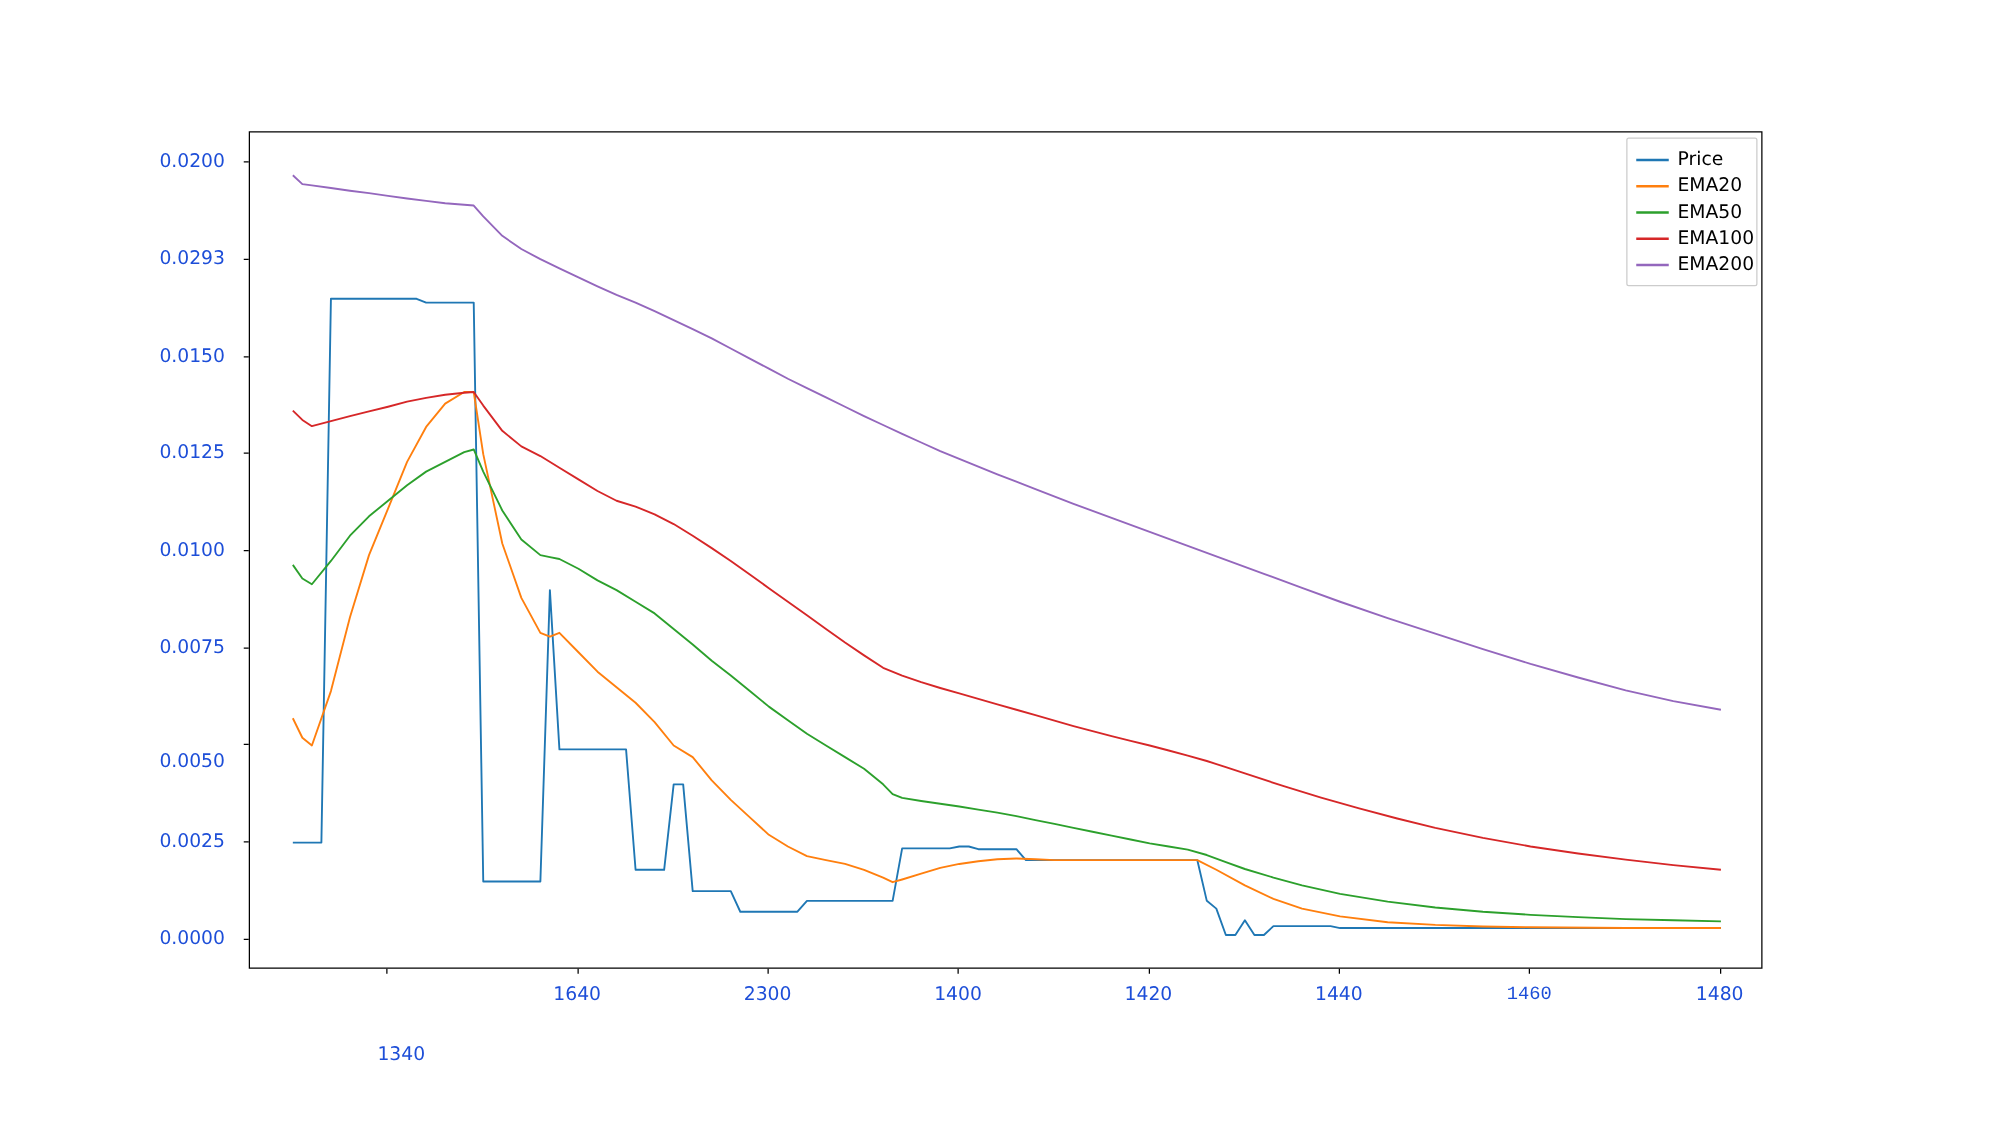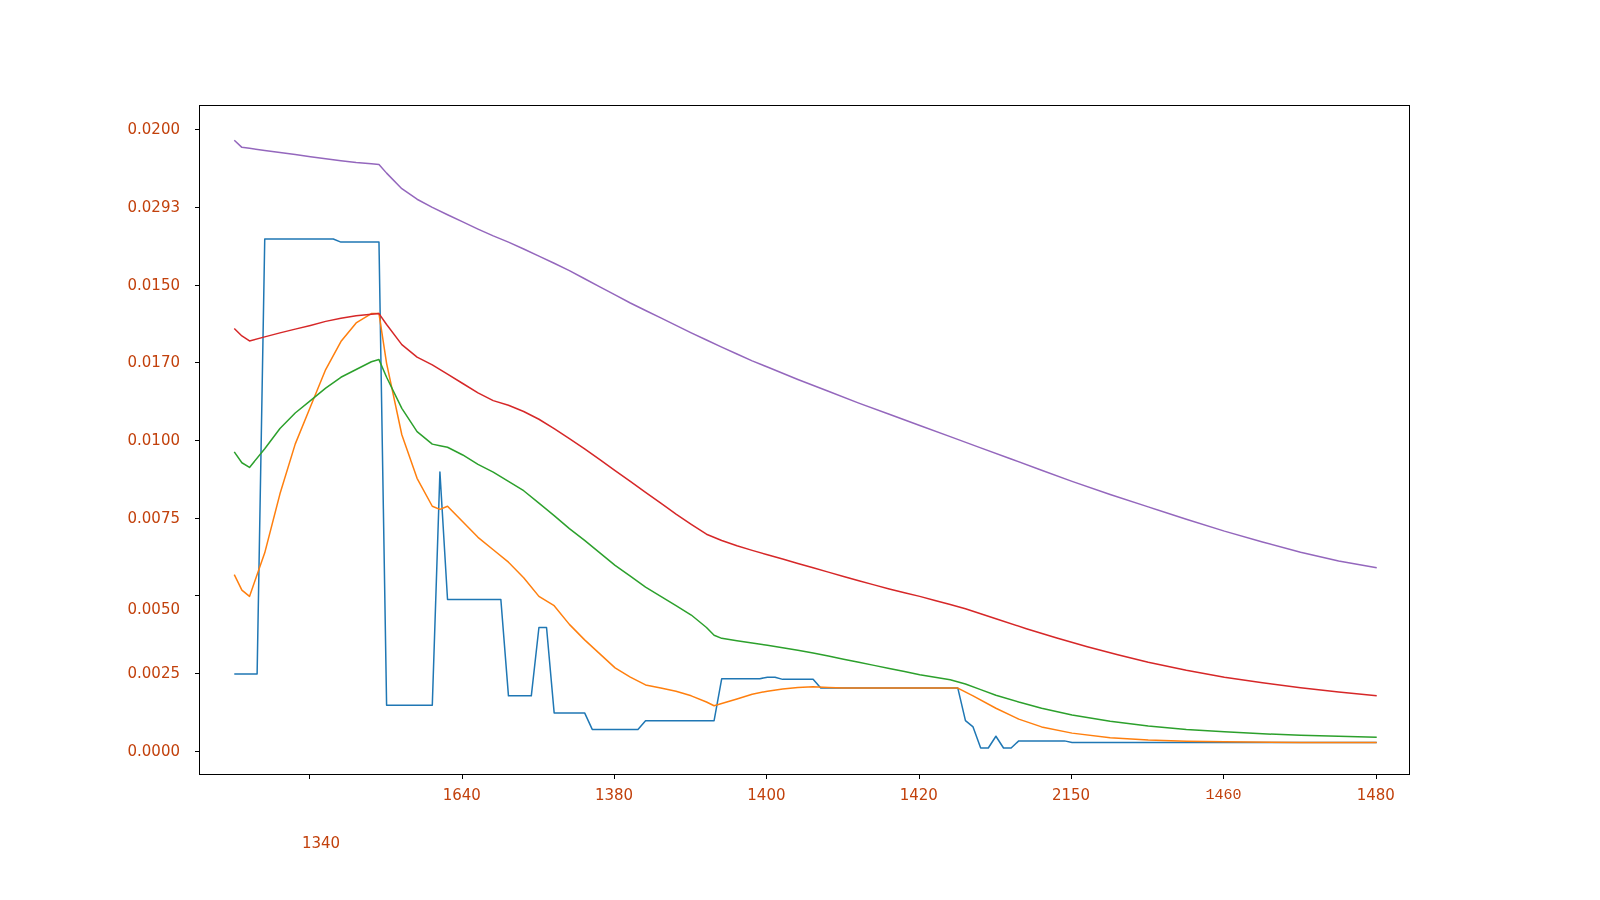--- a/index.html
+++ b/index.html
@@ -35,21 +35,21 @@
     position: absolute;
     left: 0;
     top: 0;
     width: 1211px;
     height: 670px;
     display: block;
   }
   .tick-label {
     position: absolute;
     font-size: 15px;
-    color: #c2410c;
+    color: #1d4ed8;
     white-space: nowrap;
     line-height: 1;
   }
   .ytick-label {
     text-align: right;
     transform: translateY(-50%);
   }
   .xtick-label {
     text-align: center;
     transform: translateX(-50%);
@@ -113,32 +113,32 @@
         <polyline points="34.27,34.18 41.89,41.33 49.51,42.26 64.74,44.44 79.97,46.61 95.20,48.48 110.44,50.65 125.67,52.83 140.90,54.69 156.14,56.56 171.37,57.80 178.98,58.42 186.60,67.12 201.83,82.66 217.07,93.23 232.30,101.31 247.53,108.77 262.76,115.91 278.00,123.06 293.23,129.90 308.46,136.11 323.69,142.95 338.93,150.10 354.16,157.24 369.39,164.70 384.63,172.78 399.86,180.86 415.09,188.94 430.32,197.02 445.56,204.48 460.79,211.94 476.02,219.40 491.25,226.86 506.49,234.00 521.72,241.15 536.95,247.99 552.19,254.82 567.42,261.04 597.88,273.47 628.35,285.28 658.81,297.09 689.28,308.27 719.75,319.46 750.21,330.65 780.68,341.84 811.14,353.02 841.61,364.21 872.07,375.40 910.15,388.45 948.24,400.88 986.32,413.31 1024.40,425.12 1062.48,436.00 1100.56,446.25 1138.64,454.95 1176.73,461.79" fill="none" stroke="#9467bd" stroke-width="1.5" stroke-linejoin="round" stroke-linecap="butt"></polyline>
       </svg>
   </div>
 
   <div id="y-tick-labels">
       <div class="tick-label ytick-label" style="left: 60px; width: 120px; top: 750.761px;">0.0000</div>
       <div class="tick-label ytick-label" style="left: 60px; width: 120px; top: 673.071px;">0.0025</div>
       <div class="tick-label ytick-label" style="left: 60px; width: 120px; top: 609px;">0.0050</div>
       <div class="tick-label ytick-label" style="left: 60px; width: 120px; top: 517.69px;">0.0075</div>
       <div class="tick-label ytick-label" style="left: 60px; width: 120px; top: 440px;">0.0100</div>
-      <div class="tick-label ytick-label" style="left: 60px; width: 120px; top: 362.31px;">0.0170</div>
+      <div class="tick-label ytick-label" style="left: 60px; width: 120px; top: 362.31px;">0.0125</div>
       <div class="tick-label ytick-label" style="left: 60px; width: 120px; top: 284.62px;">0.0150</div>
       <div class="tick-label ytick-label" style="left: 60px; width: 120px; top: 206.929px;">0.0293</div>
       <div class="tick-label ytick-label" style="left: 60px; width: 120px; top: 129.239px;">0.0200</div>
     </div>
   <div id="x-tick-labels">
       <div class="tick-label xtick-label" style="left: 321px; top: 788px; margin-top: 48px;">1340</div>
       <div class="tick-label xtick-label" style="left: 461.764px; top: 788px;">1640</div>
-      <div class="tick-label xtick-label" style="left: 614.091px; top: 788px;">1380</div>
+      <div class="tick-label xtick-label" style="left: 614.091px; top: 788px;">2300</div>
       <div class="tick-label xtick-label" style="left: 766.418px; top: 788px;">1400</div>
       <div class="tick-label xtick-label" style="left: 918.745px; top: 788px;">1420</div>
-      <div class="tick-label xtick-label" style="left: 1071.07px; top: 788px;">2150</div>
+      <div class="tick-label xtick-label" style="left: 1071.07px; top: 788px;">1440</div>
       <div class="tick-label xtick-label" style="left: 1223.4px; top: 788px; font-family: Liberation Mono, monospace;">1460</div>
       <div class="tick-label xtick-label" style="left: 1375.73px; top: 788px;">1480</div>
     </div>
   <div id="tick-marks">
       <div class="tick-mark ytick-mark" style="left: 195px; top: 751px;"></div>
       <div class="tick-mark ytick-mark" style="left: 195px; top: 673px;"></div>
       <div class="tick-mark ytick-mark" style="left: 195px; top: 595px;"></div>
       <div class="tick-mark ytick-mark" style="left: 195px; top: 518px;"></div>
       <div class="tick-mark ytick-mark" style="left: 195px; top: 440px;"></div>
       <div class="tick-mark ytick-mark" style="left: 195px; top: 362px;"></div>
@@ -148,14 +148,36 @@
       <div class="tick-mark xtick-mark" style="left: 309px; top: 775px;"></div>
       <div class="tick-mark xtick-mark" style="left: 462px; top: 775px;"></div>
       <div class="tick-mark xtick-mark" style="left: 614px; top: 775px;"></div>
       <div class="tick-mark xtick-mark" style="left: 766px; top: 775px;"></div>
       <div class="tick-mark xtick-mark" style="left: 919px; top: 775px;"></div>
       <div class="tick-mark xtick-mark" style="left: 1071px; top: 775px;"></div>
       <div class="tick-mark xtick-mark" style="left: 1223px; top: 775px;"></div>
       <div class="tick-mark xtick-mark" style="left: 1376px; top: 775px;"></div>
     </div>
 
+  <div id="legend">
+      <div class="legend-row">
+        <span class="legend-swatch" style="border-top-color: rgb(31, 119, 180);"></span>
+        <span class="legend-text">Price</span>
+      </div>
+      <div class="legend-row">
+        <span class="legend-swatch" style="border-top-color: rgb(255, 127, 14);"></span>
+        <span class="legend-text">EMA20</span>
+      </div>
+      <div class="legend-row">
+        <span class="legend-swatch" style="border-top-color: rgb(44, 160, 44);"></span>
+        <span class="legend-text">EMA50</span>
+      </div>
+      <div class="legend-row">
+        <span class="legend-swatch" style="border-top-color: rgb(214, 39, 40);"></span>
+        <span class="legend-text">EMA100</span>
+      </div>
+      <div class="legend-row">
+        <span class="legend-swatch" style="border-top-color: rgb(148, 103, 189);"></span>
+        <span class="legend-text">EMA200</span>
+      </div>
+    </div>
 
 </div>
 
 </body></html>

